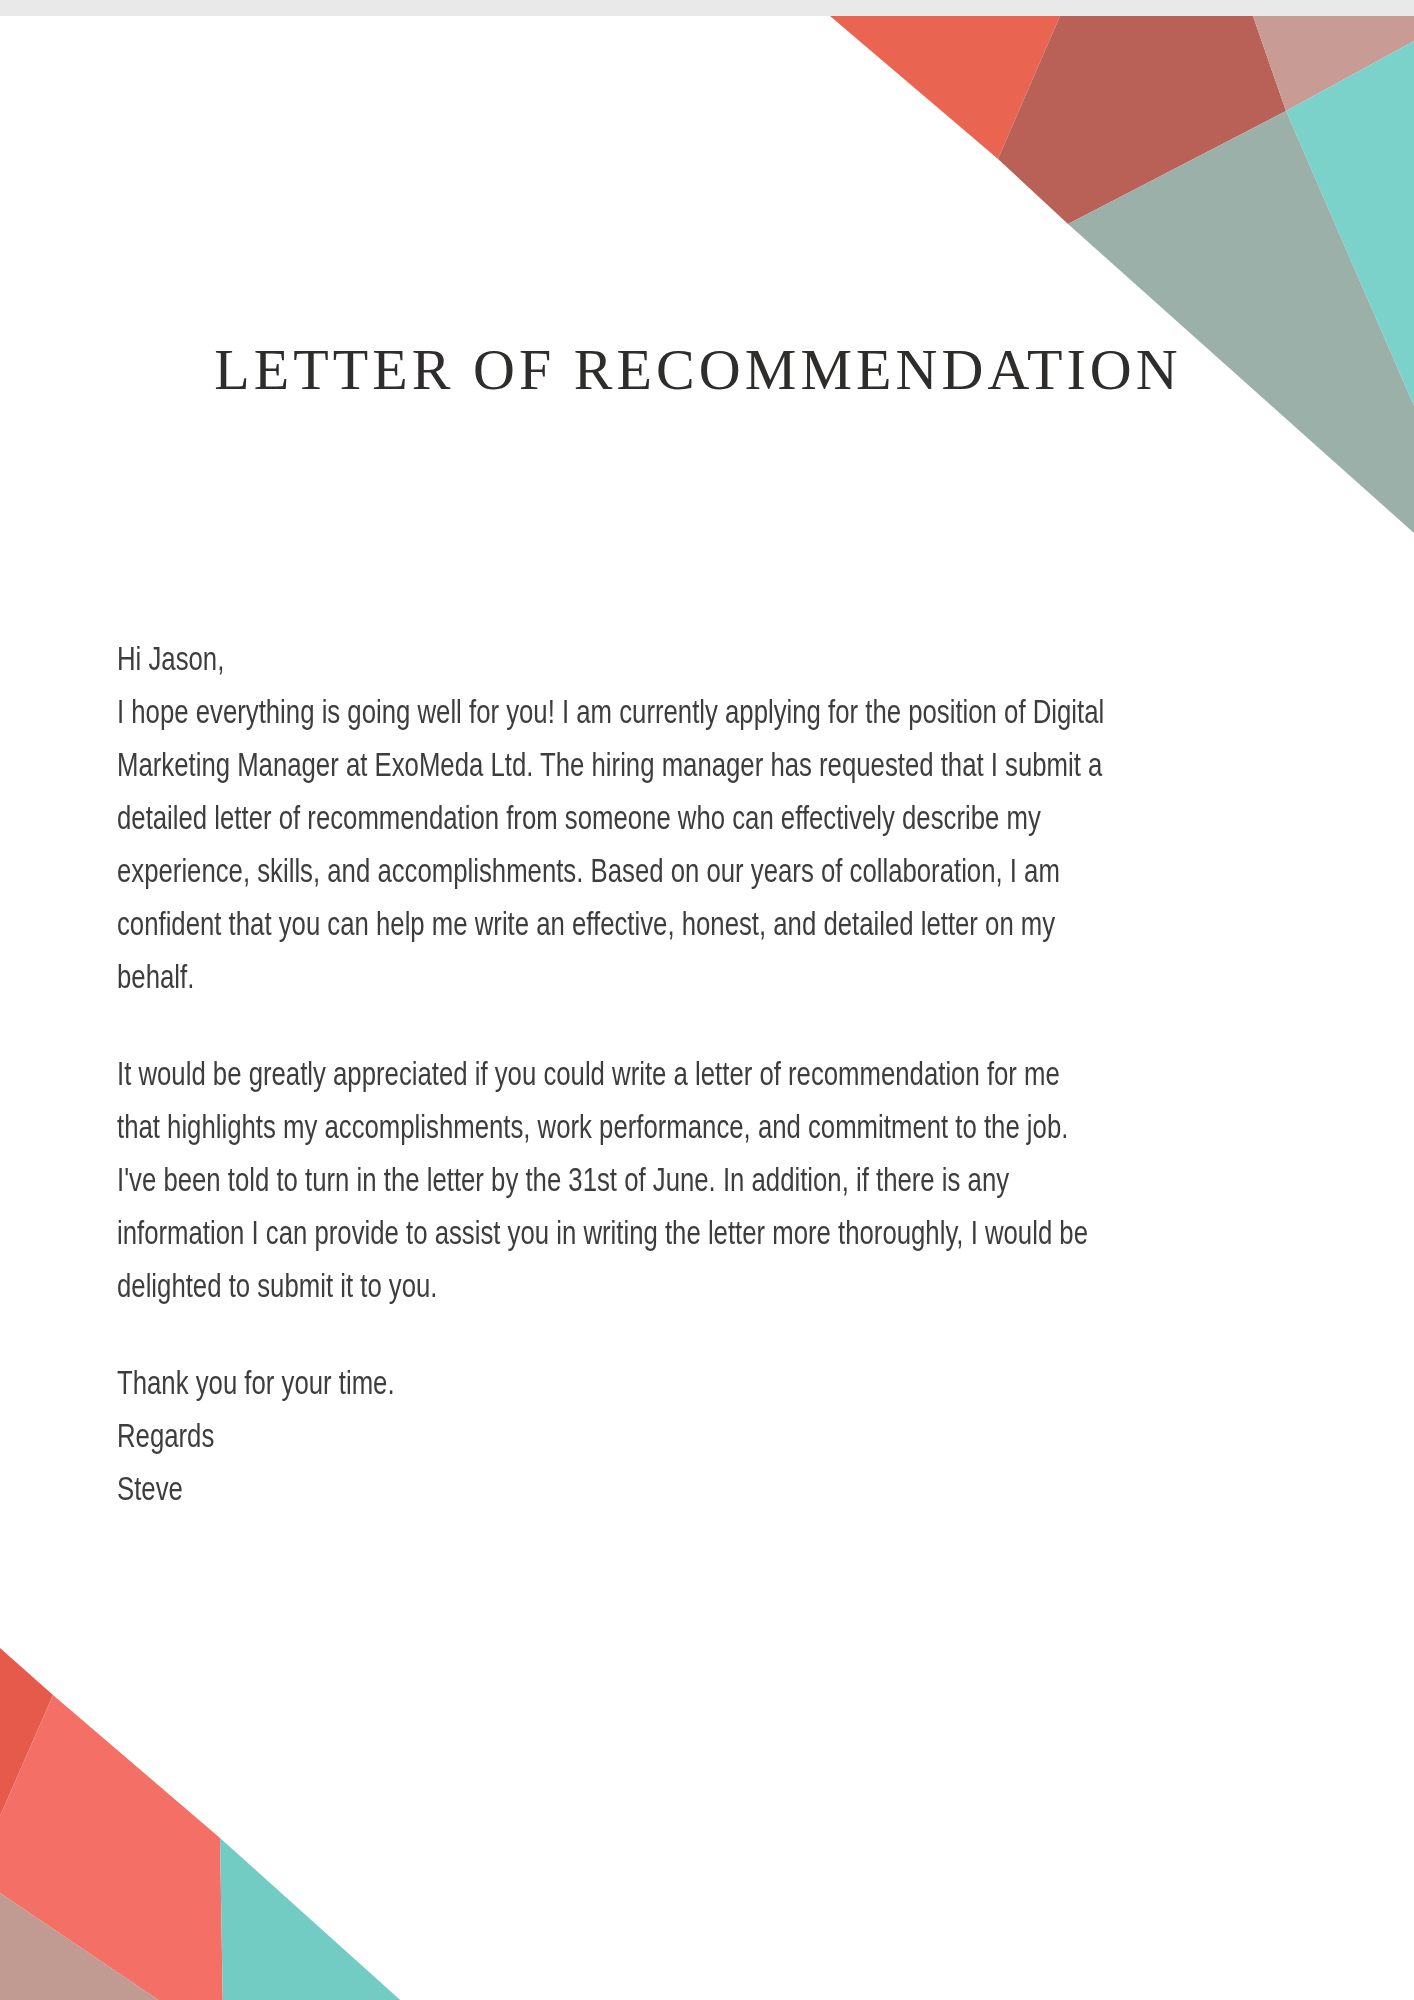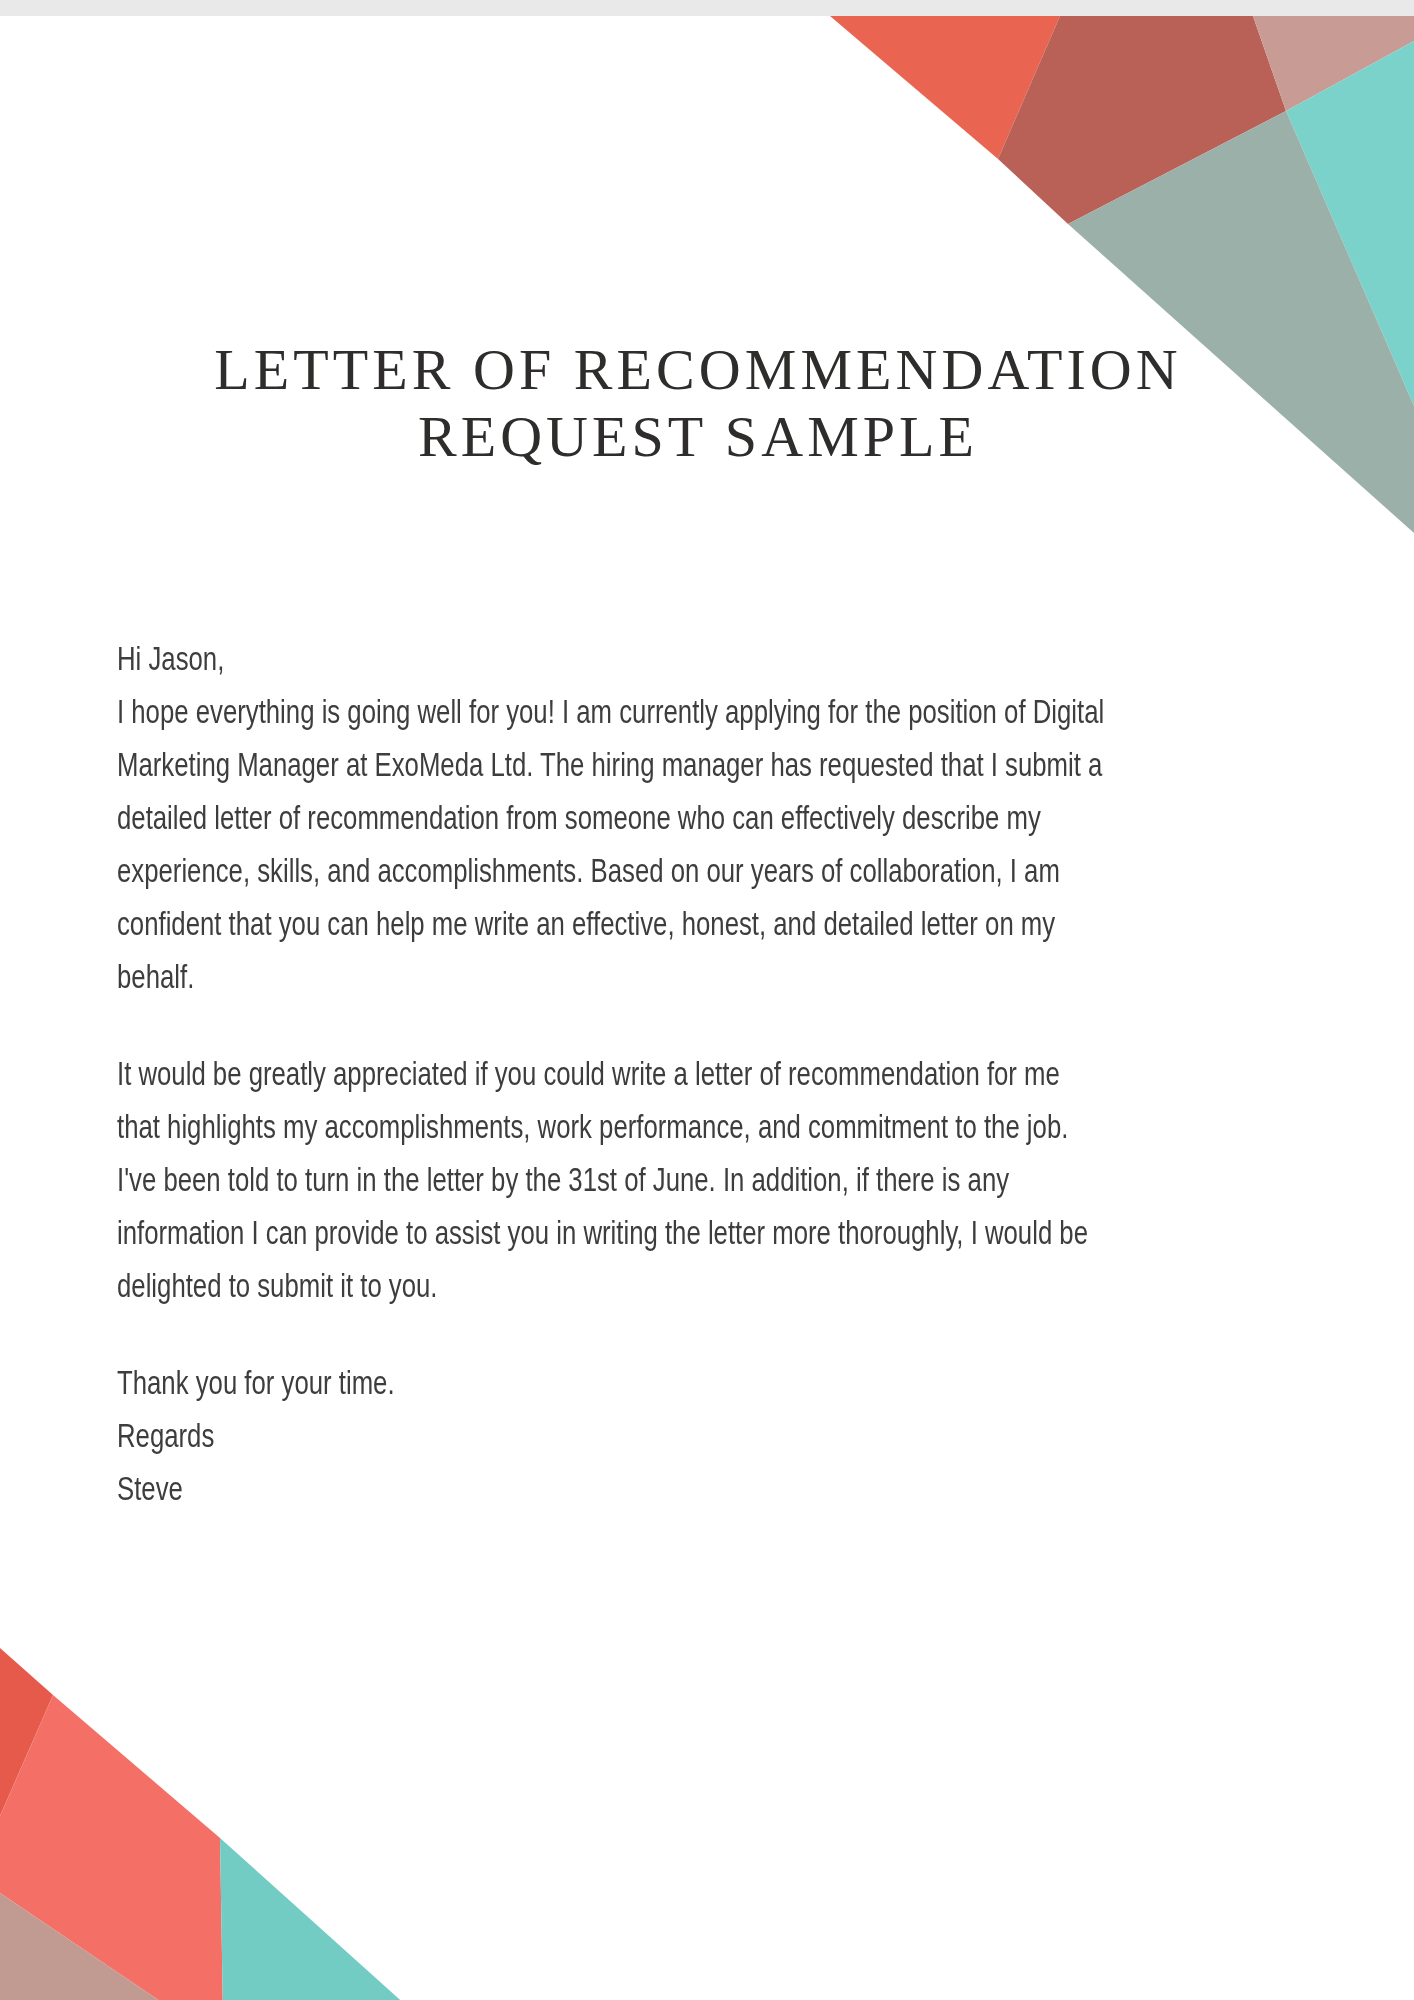--- a/index.html
+++ b/index.html
@@ -60,21 +60,20 @@
     <polygon points="1068,208 1286,95 1414,390 1414,517" fill="#9BB0A8"></polygon>
 
     <polygon points="0,1632 53,1679 0,1800" fill="#E55A4B"></polygon>
     <polygon points="53,1679 220,1822 223,2000 182,2000 0,1877 0,1800" fill="#F47066"></polygon>
     <polygon points="220,1822 418,2000 223,2000" fill="#73CCC4"></polygon>
     <polygon points="0,1877 182,2000 0,2000" fill="#C19A92"></polygon>
   </svg>
 
   <header class="title-block">
     <div class="title-line">LETTER OF RECOMMENDATION</div>
-    <div class="title-line">REQUEST SAMPLE</div>
   </header>
 
   <main class="letter-body">
 
     <div class="paragraph">
       <div class="body-line">Hi Jason,</div>
       <div class="body-line">I hope everything is going well for you! I am currently applying for the position of Digital</div>
       <div class="body-line">Marketing Manager at ExoMeda Ltd. The hiring manager has requested that I submit a</div>
       <div class="body-line">detailed letter of recommendation from someone who can effectively describe my</div>
       <div class="body-line">experience, skills, and accomplishments. Based on our years of collaboration, I am</div>

